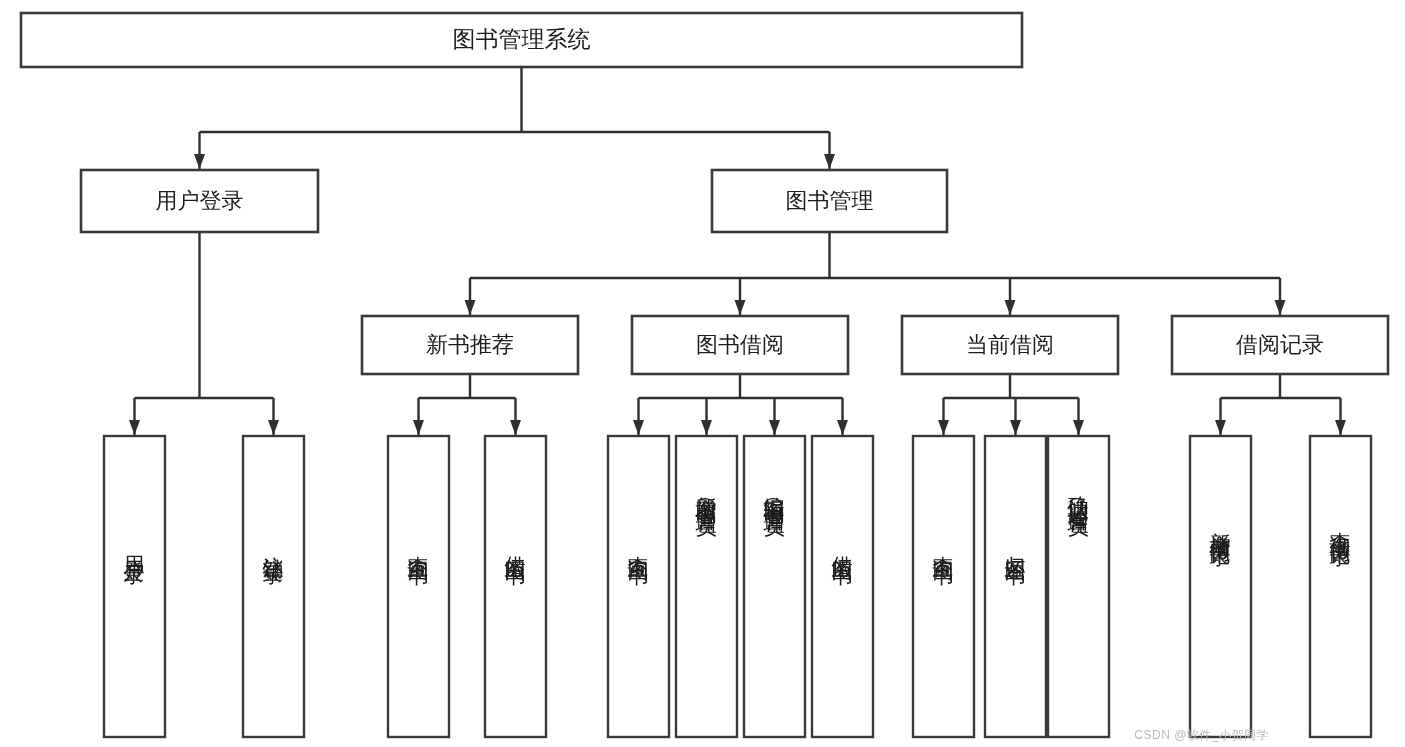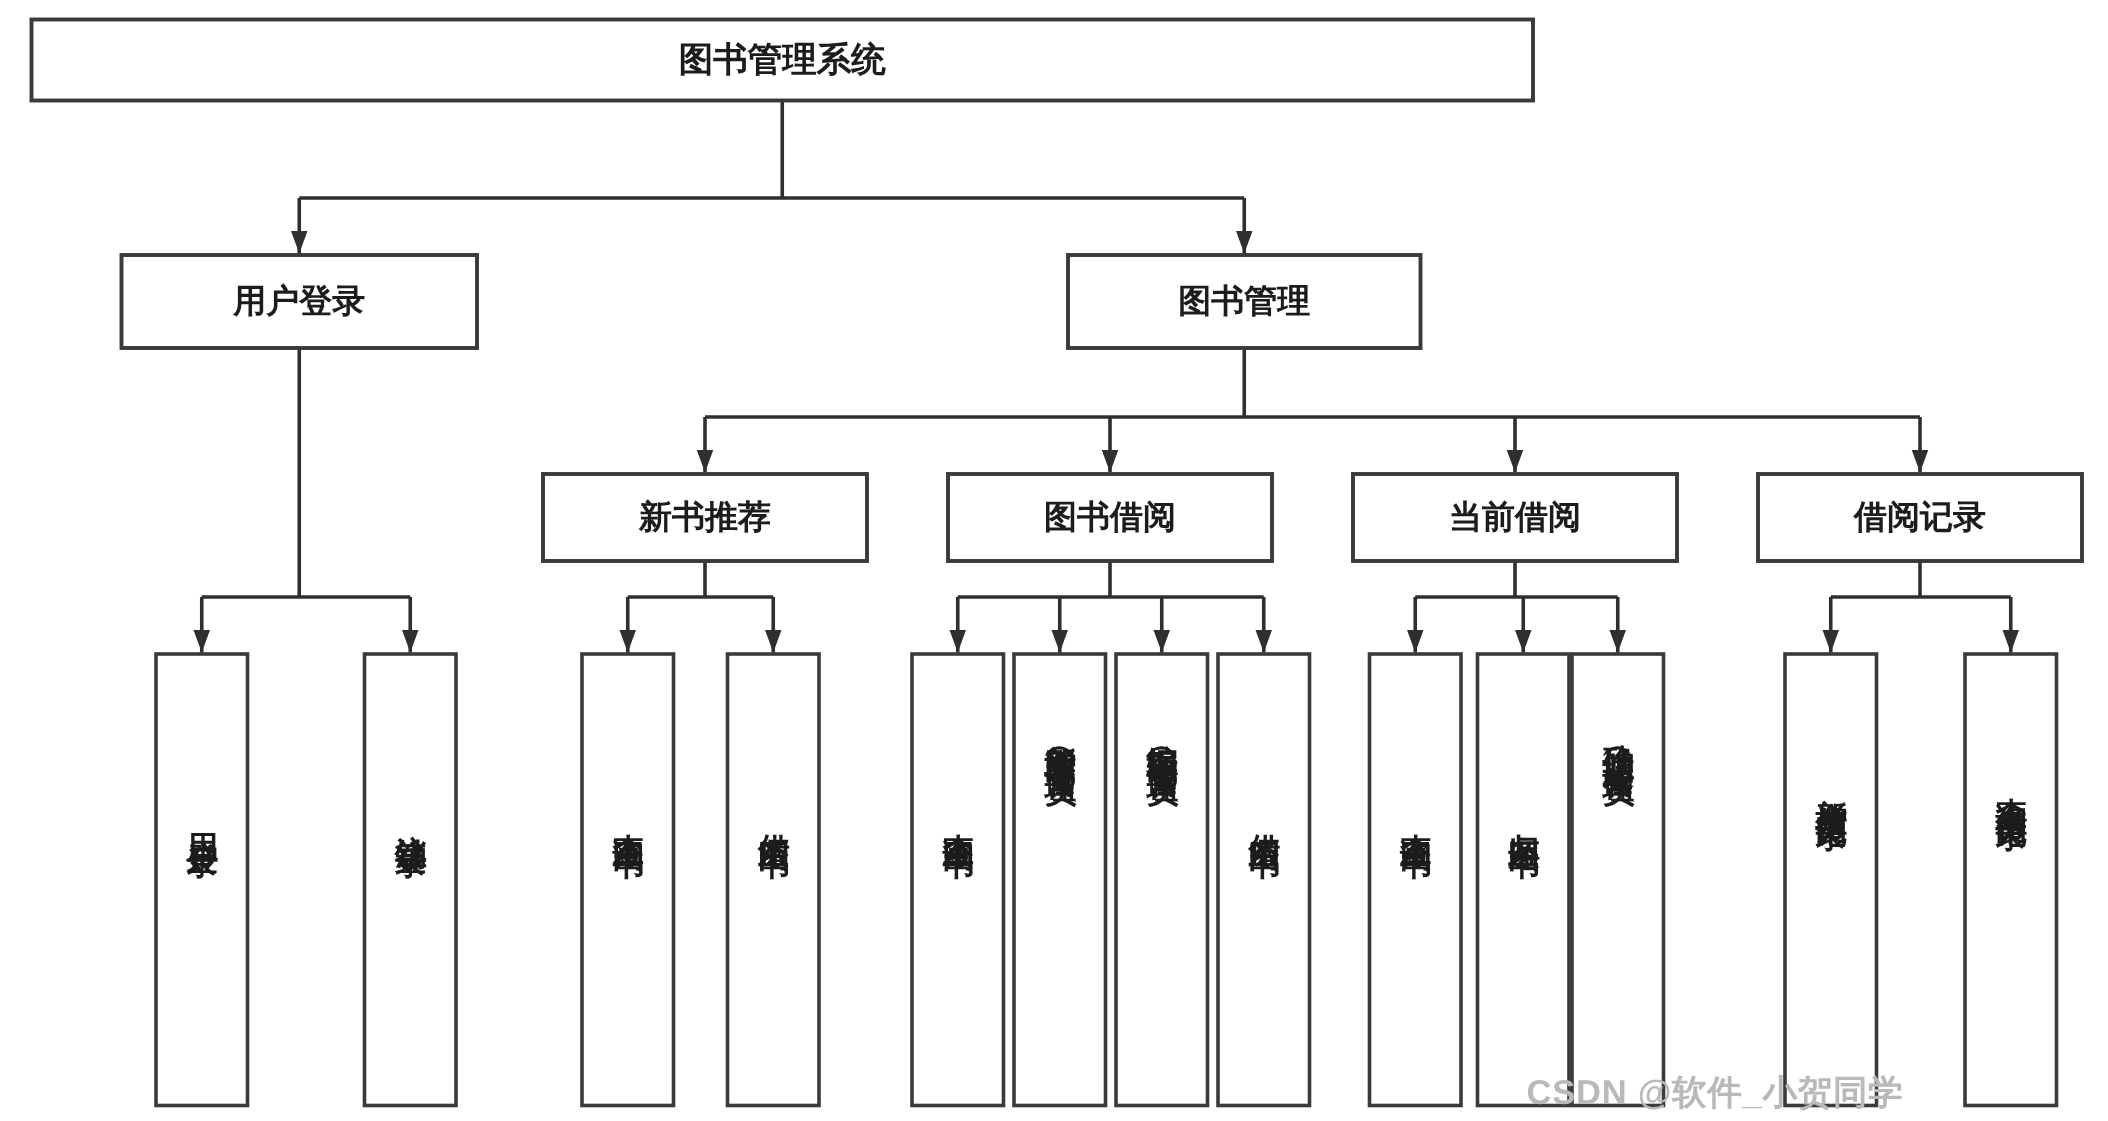--- a/index.html
+++ b/index.html
@@ -14,21 +14,20 @@
     position: relative;
     overflow: hidden;
     font-family: "Liberation Sans", "DejaVu Sans", sans-serif;
   }
   #diagram-root {
     position: absolute;
     left: 0;
     top: 0;
     width: 1277px;
     height: 747px;
-    font-weight: bold;
   }
   svg.diagram-canvas {
     display: block;
     width: 1405px;
     height: 747px;
     background: #ffffff;
   }
   .node-box {
     fill: #ffffff;
     stroke: #3a3a3a;
@@ -72,21 +71,21 @@
     line-height: 1.0;
     letter-spacing: 3px;
     color: #1c1c1c;
     white-space: nowrap;
   }
   #watermark {
     position: absolute;
     right: 8px;
     bottom: 3px;
     font-family: "Liberation Sans", "DejaVu Sans", sans-serif;
-    font-size: 23px;
+    font-size: 12px;
     color: #b9b9b9;
     letter-spacing: 0.5px;
     white-space: nowrap;
   }
 </style>
 </head>
 <body>
 
 <div id="diagram-root">
   <svg class="diagram-canvas" viewBox="0 0 1405 747" xmlns="http://www.w3.org/2000/svg">

